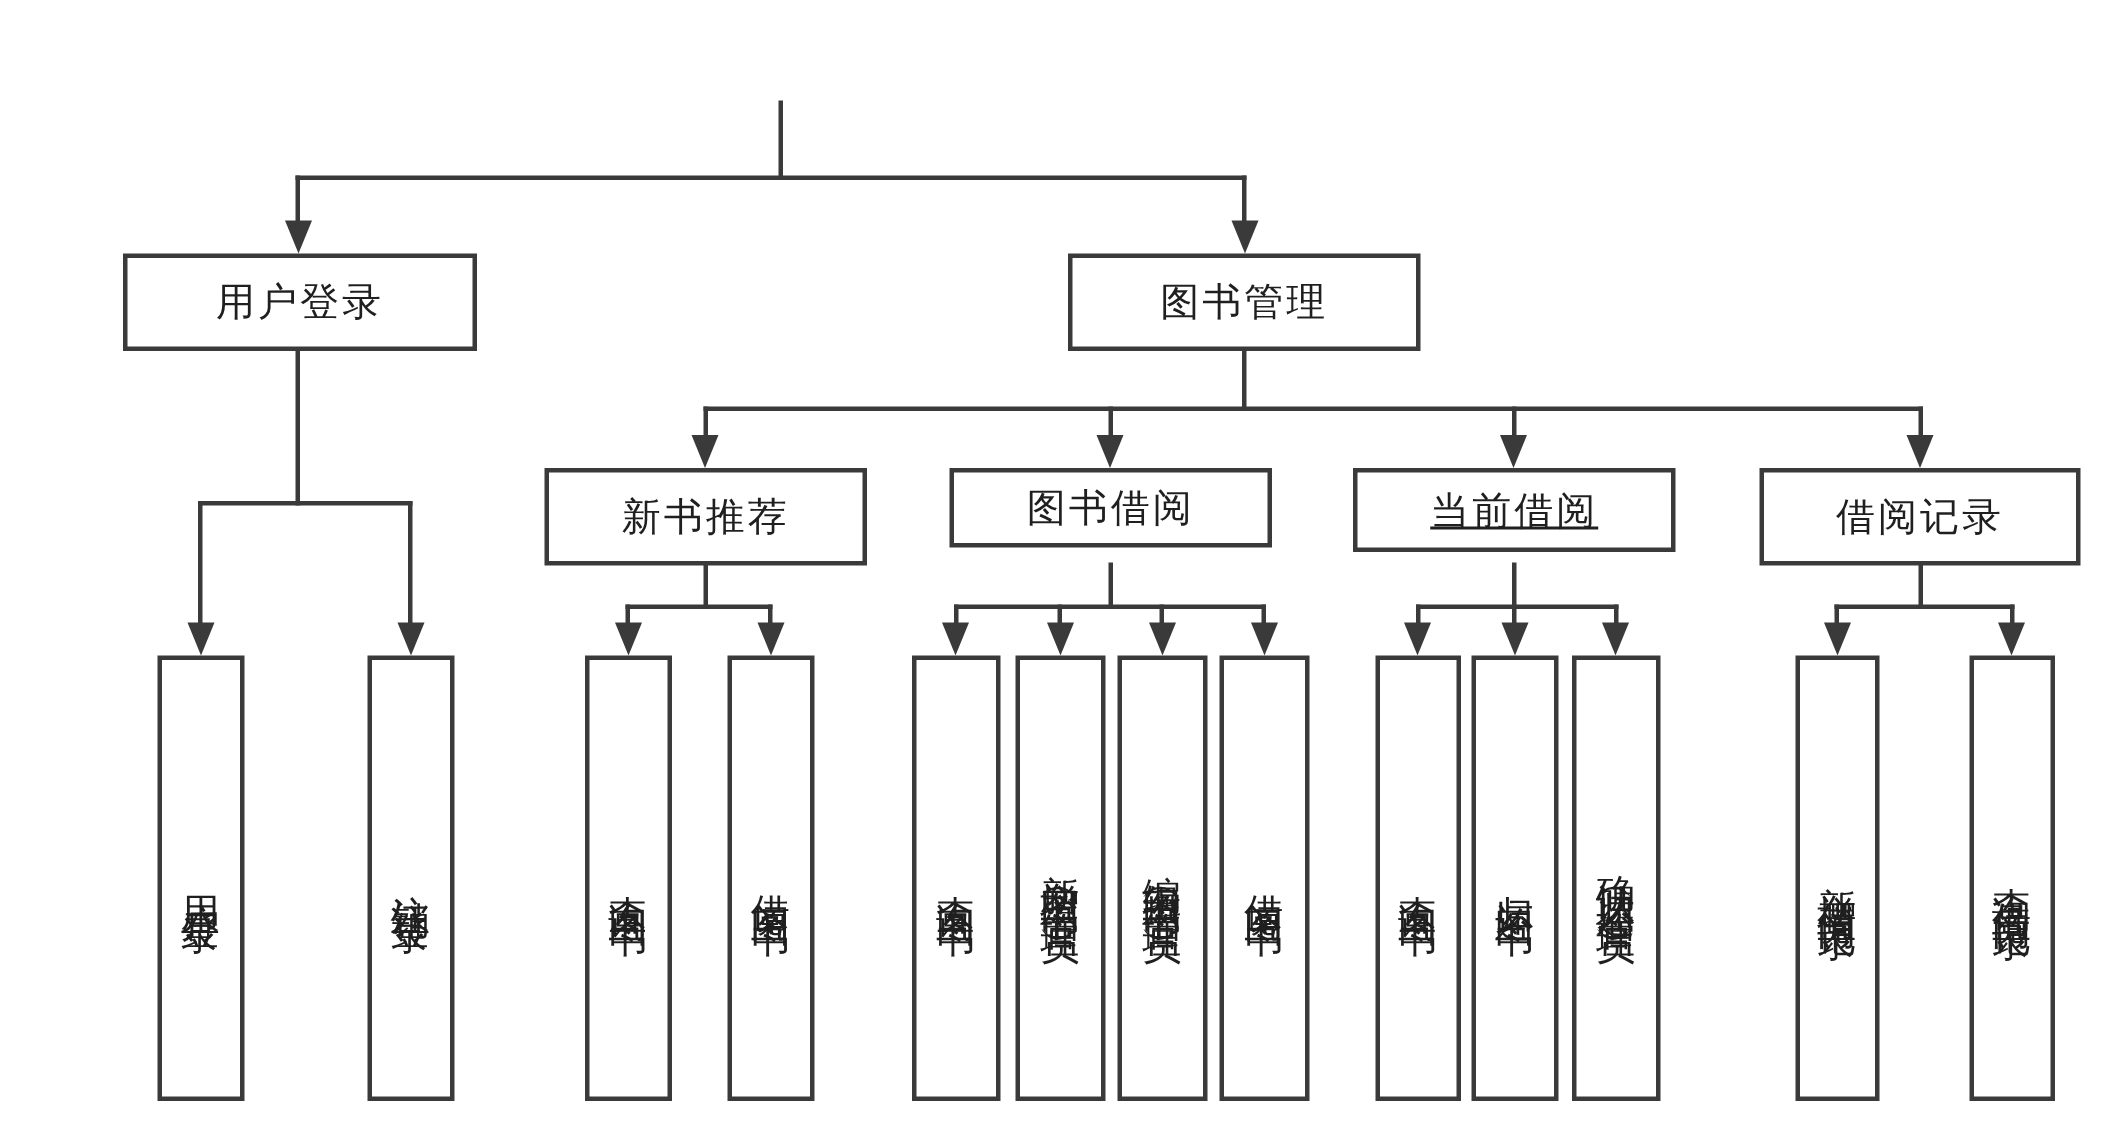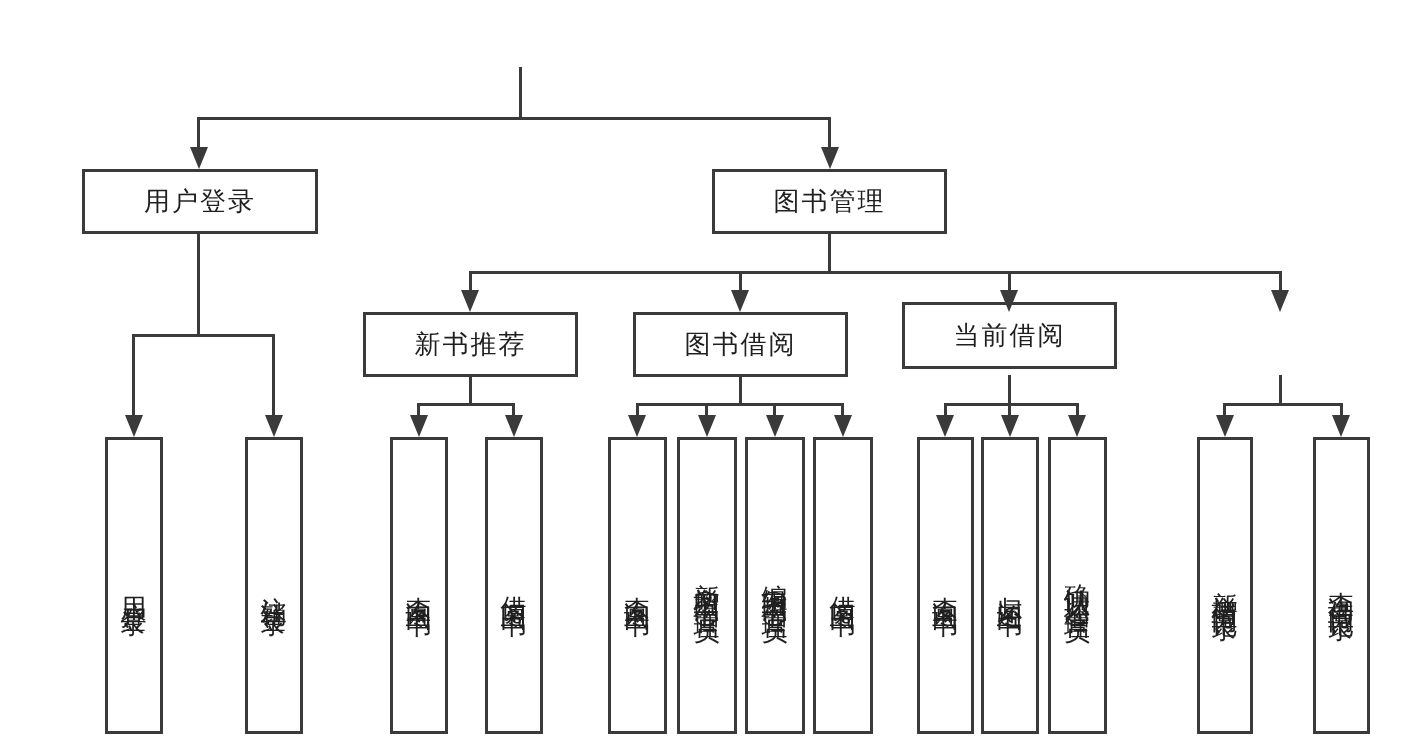--- a/index.html
+++ b/index.html
@@ -46,28 +46,31 @@
   </div>
 
   <div class="box" style="left:712px;top:169px;width:235px;height:65px;font-family:Liberation Serif, serif;">
     <span>图书管理</span>
   </div>
 
   <div class="box" style="left:363px;top:312px;width:215px;height:65px;justify-content:center;">
     <span>新书推荐</span>
   </div>
 
-  <div class="box" style="left:633px;top:312px;width:215px;height:65px;">
+  <div class="box" style="left:633px;top:312px;width:215px;height:53px;">
     <span>图书借阅</span>
   </div>
 
-  <div class="box" style="left:902px;top:302px;width:215px;height:67px;">
+  <div class="box" style="left:902px;top:312px;width:215px;height:56px;text-decoration:underline;">
     <span>当前借阅</span>
   </div>
 
+  <div class="box" style="left:1173px;top:312px;width:214px;height:65px;">
+    <span>借阅记录</span>
+  </div>
 
   <div class="leafbox" style="left:105px;width:58px;">
     <span class="vtext">用户登录</span>
   </div>
   <div class="leafbox" style="left:245px;width:58px;">
     <span class="vtext">注销登录</span>
   </div>
   <div class="leafbox" style="left:390px;width:58px;">
     <span class="vtext">查询图书</span>
   </div>

